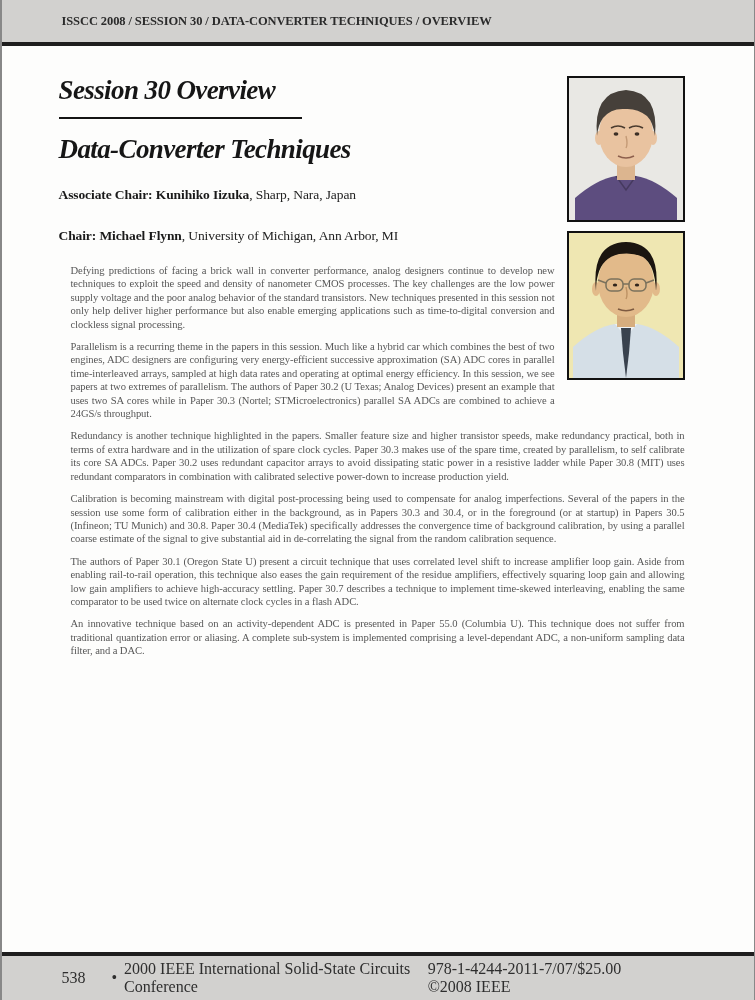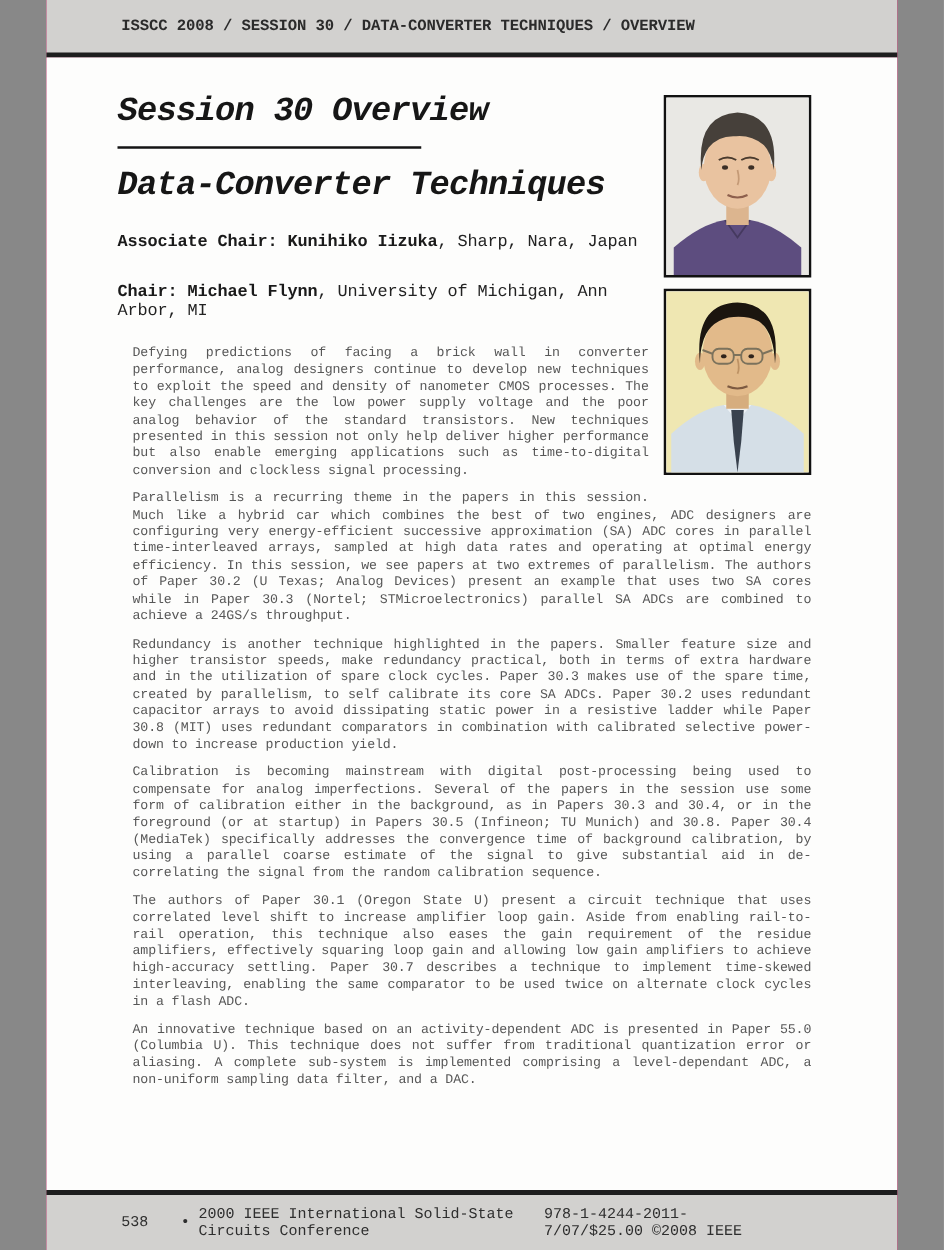--- a/index.html
+++ b/index.html
@@ -1,19 +1,19 @@
 <!DOCTYPE html>
 <html><head>
 <meta charset="utf-8">
 <style>
   html,body{margin:0;padding:0;background:#888;}
   .page-root{
-    position:relative; width:681px; height:1000px; margin:0 auto;
-    background:#be185d; overflow:hidden;
-    font-family:Liberation Mono, monospace;
+    position:relative; width:752px; height:1000px; margin:0 auto;
+    background:#14b8a6; overflow:hidden;
+    font-family:Liberation Serif, serif;
     -webkit-font-smoothing:antialiased;
   }
   
   .topbar{
     height:46px; background:#d2d1cf; border-bottom:4px solid #1e1e1e;
     box-sizing:border-box; display:flex; align-items:center; padding-left:60px;
   }
   .topbar .crumb{
     font-size:12.5px; font-weight:bold; color:#2b2b2b; letter-spacing:-0.1px;
   }
@@ -44,21 +44,21 @@
   .body-copy{ margin-top:20px; }
   .body-copy p{
     margin:0 0 9px 12px; font-size:10.6px; line-height:13.4px; color:#575757;
     text-align:justify; letter-spacing:-0.1px;
   }
   
   .bottombar{
     position:absolute; left:0; right:0; bottom:0; height:48px;
     background:#d2d1cf; border-top:4px solid #1e1e1e; box-sizing:border-box;
     display:flex; align-items:center; padding:0 92px 0 60px;
-    font-size:12px; color:#2e2e2e;
+    font-size:16px; color:#2e2e2e;
   }
   .bottombar .page-num{ font-weight:normal; }
   .bottombar .bullet{ margin-left:26px; }
   .bottombar .conf{ margin-left:7px; }
   .bottombar .isbn{ margin-left:auto; }
 </style>
 </head>
 <body>
 
 <div class="page-root">

